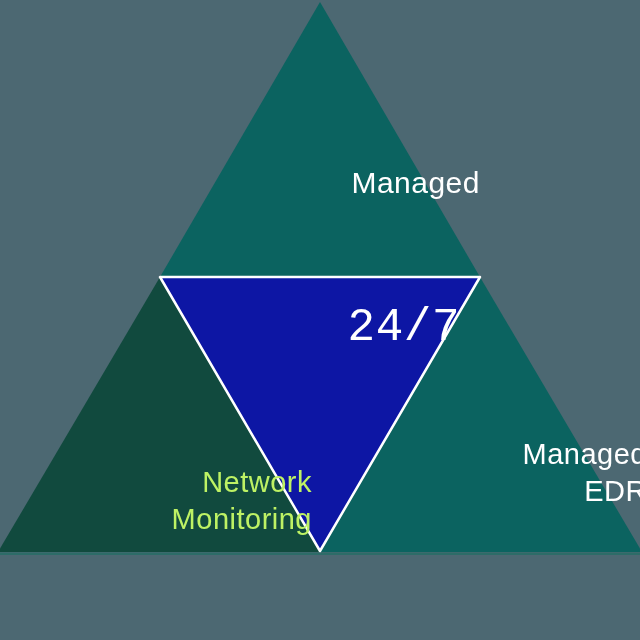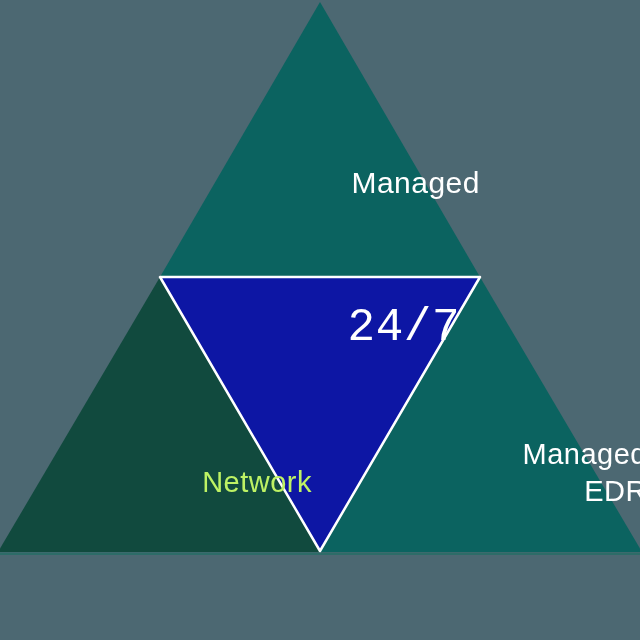--- a/index.html
+++ b/index.html
@@ -69,20 +69,21 @@
   <div class="label label-siem">
     <span class="line">Managed</span>
   </div>
 
   <div class="label label-soc">
     <span class="line">24/7</span>
   </div>
 
   <div class="label label-network">
     <span class="line">Network</span>
+    <span class="line">Monitoring</span>
   </div>
 
   <div class="label label-edr">
     <span class="line">Managed</span>
     <span class="line">EDR</span>
   </div>
 
 </div>
 
 </body></html>

